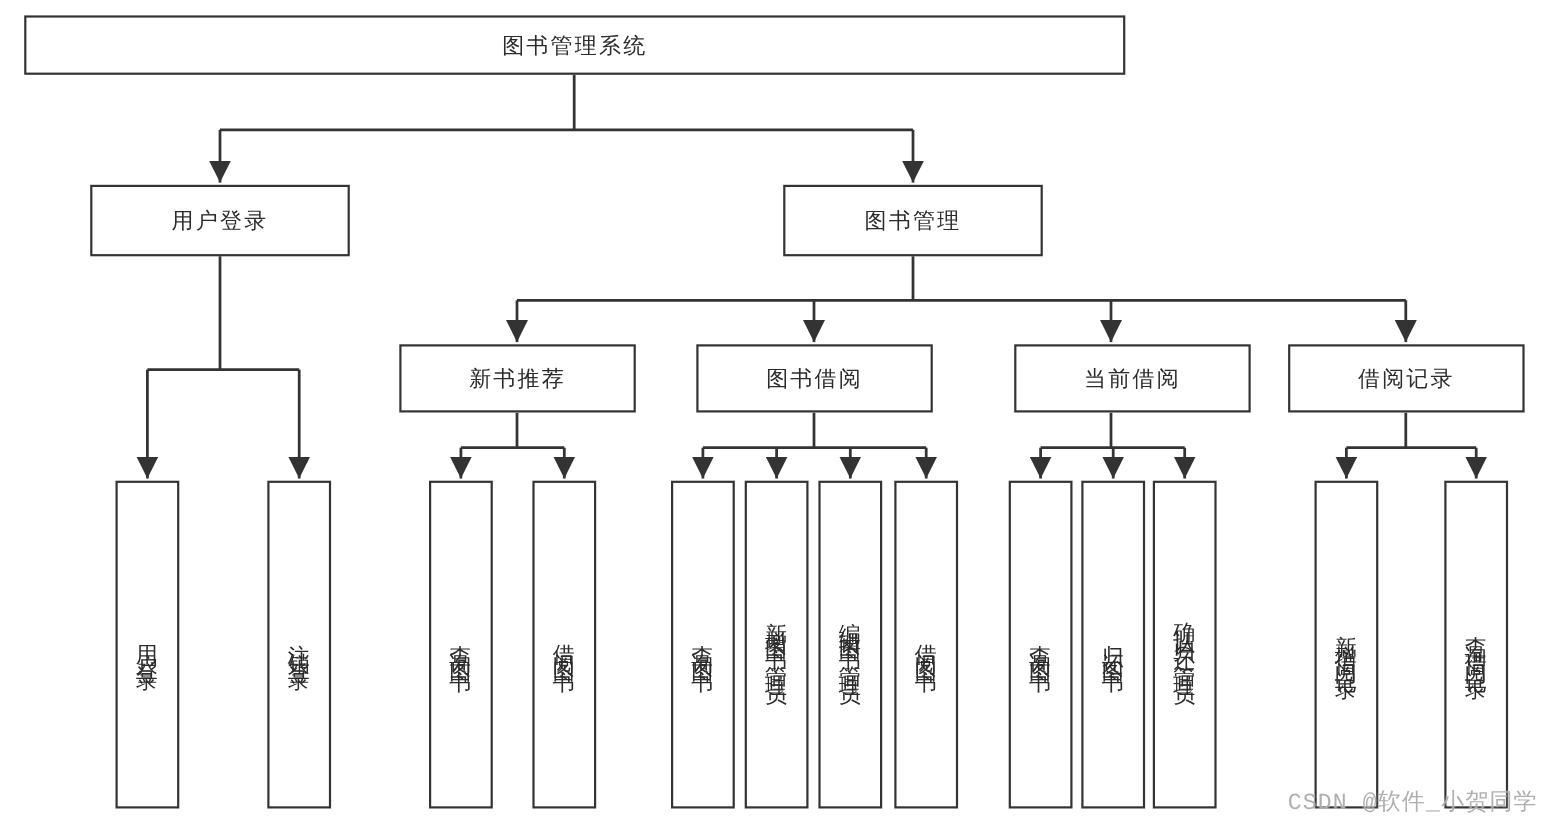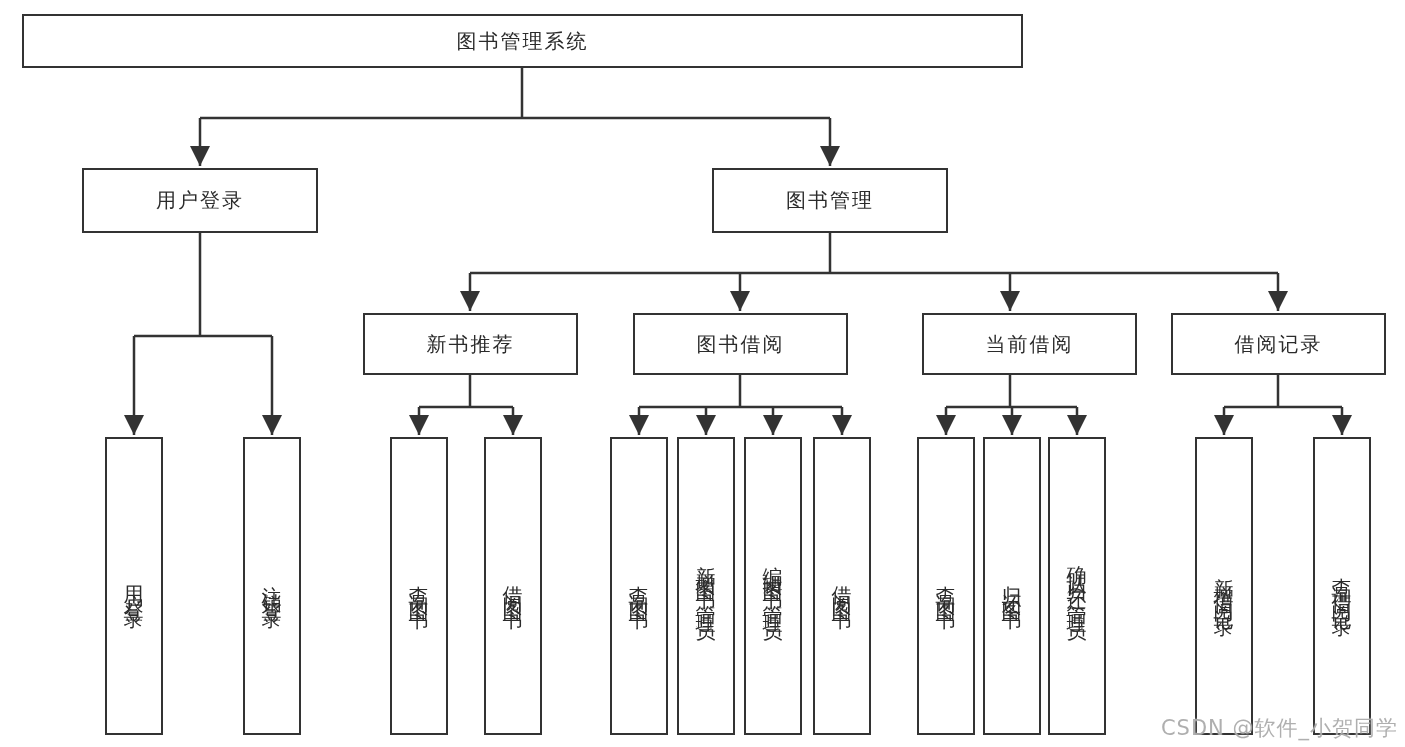--- a/index.html
+++ b/index.html
@@ -39,21 +39,21 @@
   .l-3c{left:744px;}
   .l-3d{left:813px;}
   .l-4a{left:917px;}
   .l-4b{left:983px;}
   .l-4c{left:1048px;}
   .l-5a{left:1195px;}
   .l-5b{left:1313px;}
   .watermark{
     position:absolute;right:7px;bottom:5px;
     font-size:21px;color:rgba(168,168,168,0.92);
-    letter-spacing:1px;z-index:3;text-shadow:0 0 2px rgba(255,255,255,0.8);
+    letter-spacing:1px;z-index:3;text-shadow:0 0 2px rgba(255,255,255,0.8);font-family:Liberation Mono, monospace;
   }
 </style>
 </head>
 <body>
 
 <div class="canvas">
 
   <svg class="wires" viewBox="0 0 1405 747" xmlns="http://www.w3.org/2000/svg">
     <defs>
       <marker id="ah" viewBox="0 0 10 10" refX="10" refY="5" markerWidth="8" markerHeight="8" orient="auto-start-reverse">

